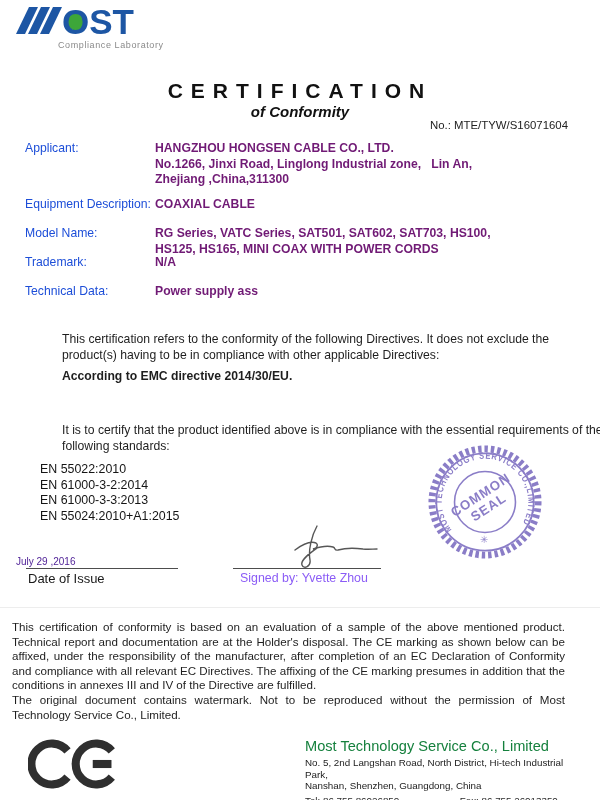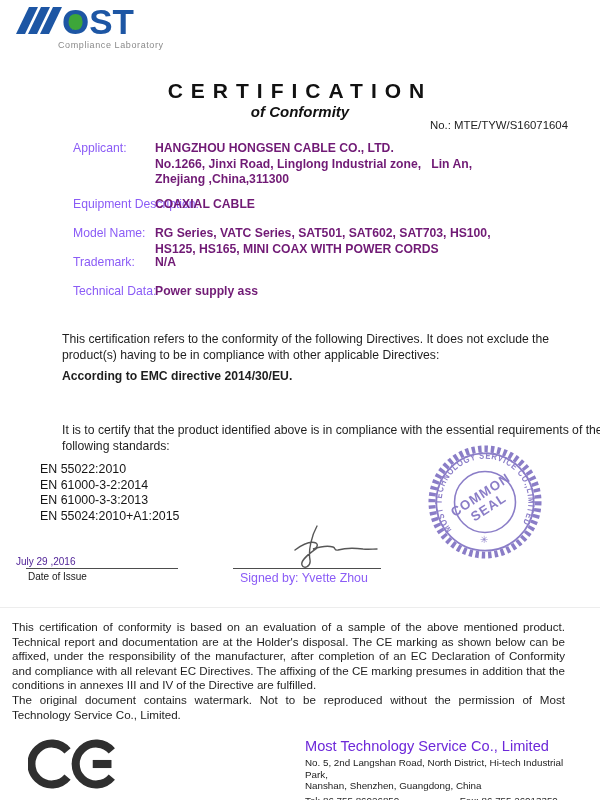--- a/index.html
+++ b/index.html
@@ -13,48 +13,48 @@
   .logo-wrap{left:14px;top:4px;width:150px;}
   .logo-sub{position:absolute;left:32px;top:36px;font-size:9px;color:#8a8a8a;letter-spacing:.6px;margin-left:12px;}
 
   
   .title-main{left:0;top:79px;width:600px;text-align:center;font-size:21px;font-weight:bold;letter-spacing:8px;color:#111;}
   .title-sub{left:0;top:103px;width:600px;text-align:center;font-size:15px;font-weight:bold;color:#111;font-style:italic;}
   .cert-no{right:32px;top:119px;font-size:11.4px;color:#222;}
 
   
   .field-row{left:0;width:600px;}
-  .flabel{position:absolute;left:25px;top:0;font-size:12.2px;color:#8b5cf6;margin-left:48px;}
+  .flabel{position:absolute;left:25px;top:0;font-size:12.2px;color:#1d4ed8;}
   .fvalue{position:absolute;left:155px;top:0;width:425px;font-size:12.2px;font-weight:bold;line-height:15.5px;color:#701a75;}
   .fvalue div{white-space:pre-wrap;}
 
   .para{left:25px;width:545px;font-size:12.2px;line-height:15.5px;color:#1e1e1e;margin-left:37px;}
   .bold{font-weight:bold;}
   .standards{left:40px;top:462px;font-size:12.4px;line-height:15.5px;color:#151515;}
 
   
   .seal{left:427px;top:444px;width:116px;height:116px;opacity:.88;}
 
   
   .sig{left:283px;top:522px;width:96px;height:46px;}
   .date-text{left:16px;top:556px;font-size:10px;color:#4c1d95;}
   .rule{border-top:1.5px solid #4d4d4d;height:0;}
   .date-rule{left:26px;top:568px;width:152px;}
-  .date-label{left:28px;top:571px;font-size:10px;color:#191919;}
+  .date-label{left:28px;top:571px;font-size:13px;color:#191919;}
   .sign-rule{left:233px;top:568px;width:148px;}
   .sign-label{left:240px;top:571px;font-size:12.4px;color:#8b5cf6;}
 
   .hairline{left:0;top:607px;width:600px;border-top:1px solid #ededed;height:0;}
 
   .footnote{left:12px;top:620px;width:553px;font-size:11.6px;line-height:14.6px;color:#1e1e1e;text-align:justify;}
 
   
   .ce{left:28px;top:735px;width:92px;height:58px;}
   .company{left:305px;top:738px;width:280px;color:#2b2b2b;}
-  .company-name{font-size:14.6px;color:#6d28d9;margin-bottom:3px;}
+  .company-name{font-size:14.6px;color:#15803d;margin-bottom:3px;}
   .company-addr{font-size:9.8px;line-height:11.6px;color:#222;}
   .telfax{font-size:9.8px;margin-top:3px;}
   .telfax .tel{display:inline-block;width:152px;}
 </style>
 </head>
 <body>
 
 <div class="abs logo-wrap">
   <svg width="150" height="36" viewBox="0 0 150 36">
     <g fill="#1d56a4">

